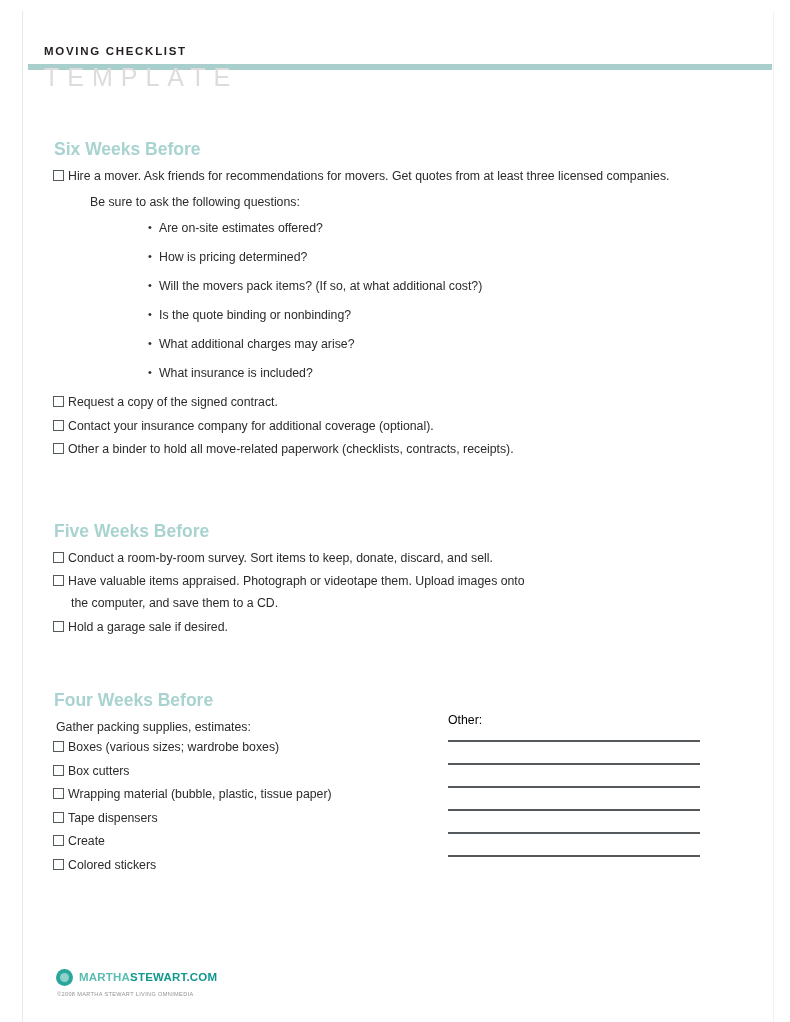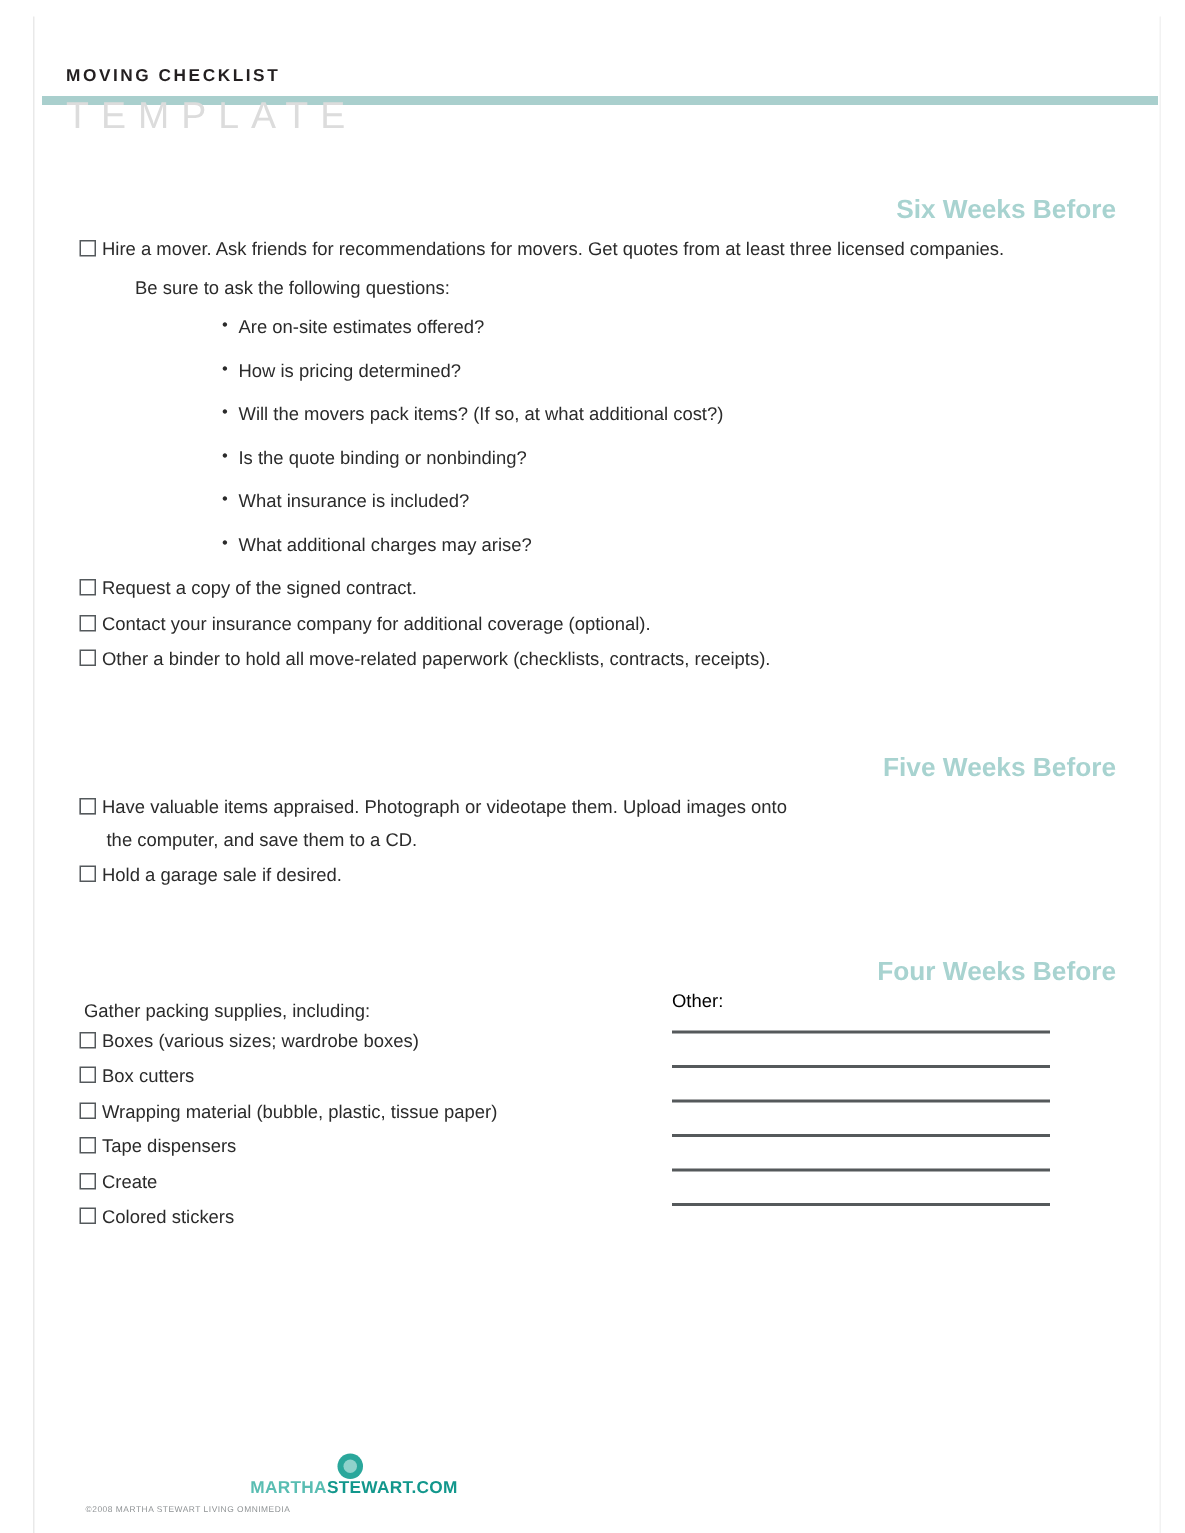--- a/index.html
+++ b/index.html
@@ -73,23 +73,22 @@
     position: absolute;
     left: 44px;
     top: 118px;
     width: 700px;
   }
   .section { margin-bottom: 0; }
   .sec-title {
     color: #a8d3d0;
     font-size: 17.5px;
     font-weight: bold;
-    margin: 0 0 8px 10px;
+    margin: 10px 0 8px 10px;
     line-height: 21px;
-    text-align: right;
   }
   .lead {
     font-size: 12.3px;
     line-height: 16px;
     margin: 0 0 4px 12px;
     color: #2b2b2b;
   }
   ul.checklist {
     list-style: none;
     margin: 0;
@@ -177,21 +176,20 @@
   
   .footer {
     position: absolute;
     left: 56px;
     top: 958px;
     width: 360px;
   }
   .logo-row {
     display: flex;
     align-items: center;
-    flex-direction: column;
   }
   .logo-mark {
     width: 17px;
     height: 17px;
     border-radius: 50%;
     background: #2aa79b;
     margin-right: 6px;
     position: relative;
     flex: 0 0 auto;
   }
@@ -245,22 +243,22 @@
           <span class="chk"></span>
           <span>Hire a mover.  Ask friends for recommendations for movers. Get quotes from at least three licensed companies.</span>
         </li>
       </ul>
       <div class="subnote">Be sure to ask the following questions:</div>
       <ul class="qlist">
         <li>Are on-site estimates offered?</li>
         <li>How is pricing determined?</li>
         <li>Will the movers pack items? (If so, at what additional cost?)</li>
         <li>Is the quote binding or nonbinding?</li>
+        <li>What additional charges may arise?</li>
         <li>What insurance is included?</li>
-        <li>What additional charges may arise?</li>
       </ul>
       <ul class="checklist">
         <li class="check-item">
           <span class="chk"></span>
           <span>Request a copy of the signed contract.</span>
         </li>
         <li class="check-item">
           <span class="chk"></span>
           <span>Contact your insurance company for additional coverage (optional).</span>
         </li>
@@ -271,39 +269,40 @@
       </ul>
     </div>
 
     <div class="gap-lg"></div>
 
     <div class="section">
       <div class="sec-title">Five Weeks Before</div>
       <ul class="checklist">
         <li class="check-item">
           <span class="chk"></span>
+          <span>Conduct a room-by-room survey. Sort items to keep, donate, discard, and sell.</span>
         </li>
         <li class="check-item">
           <span class="chk"></span>
           <span>Have valuable items appraised. Photograph or videotape them. Upload images onto</span>
           <span class="cont">the computer, and save them to a CD.</span>
         </li>
         <li class="check-item">
           <span class="chk"></span>
           <span>Hold a garage sale if desired.</span>
         </li>
       </ul>
     </div>
 
     <div class="gap-md"></div>
 
     <div class="section two-col">
       <div class="sec-title">Four Weeks Before</div>
       <div class="col-left">
-        <div class="lead">Gather packing supplies, including:</div>
+        <div class="lead">Gather packing supplies, estimates:</div>
         <ul class="checklist">
           <li class="check-item">
             <span class="chk"></span>
             <span>Boxes (various sizes; wardrobe boxes)</span>
           </li>
           <li class="check-item">
             <span class="chk"></span>
             <span>Box cutters</span>
           </li>
           <li class="check-item">

